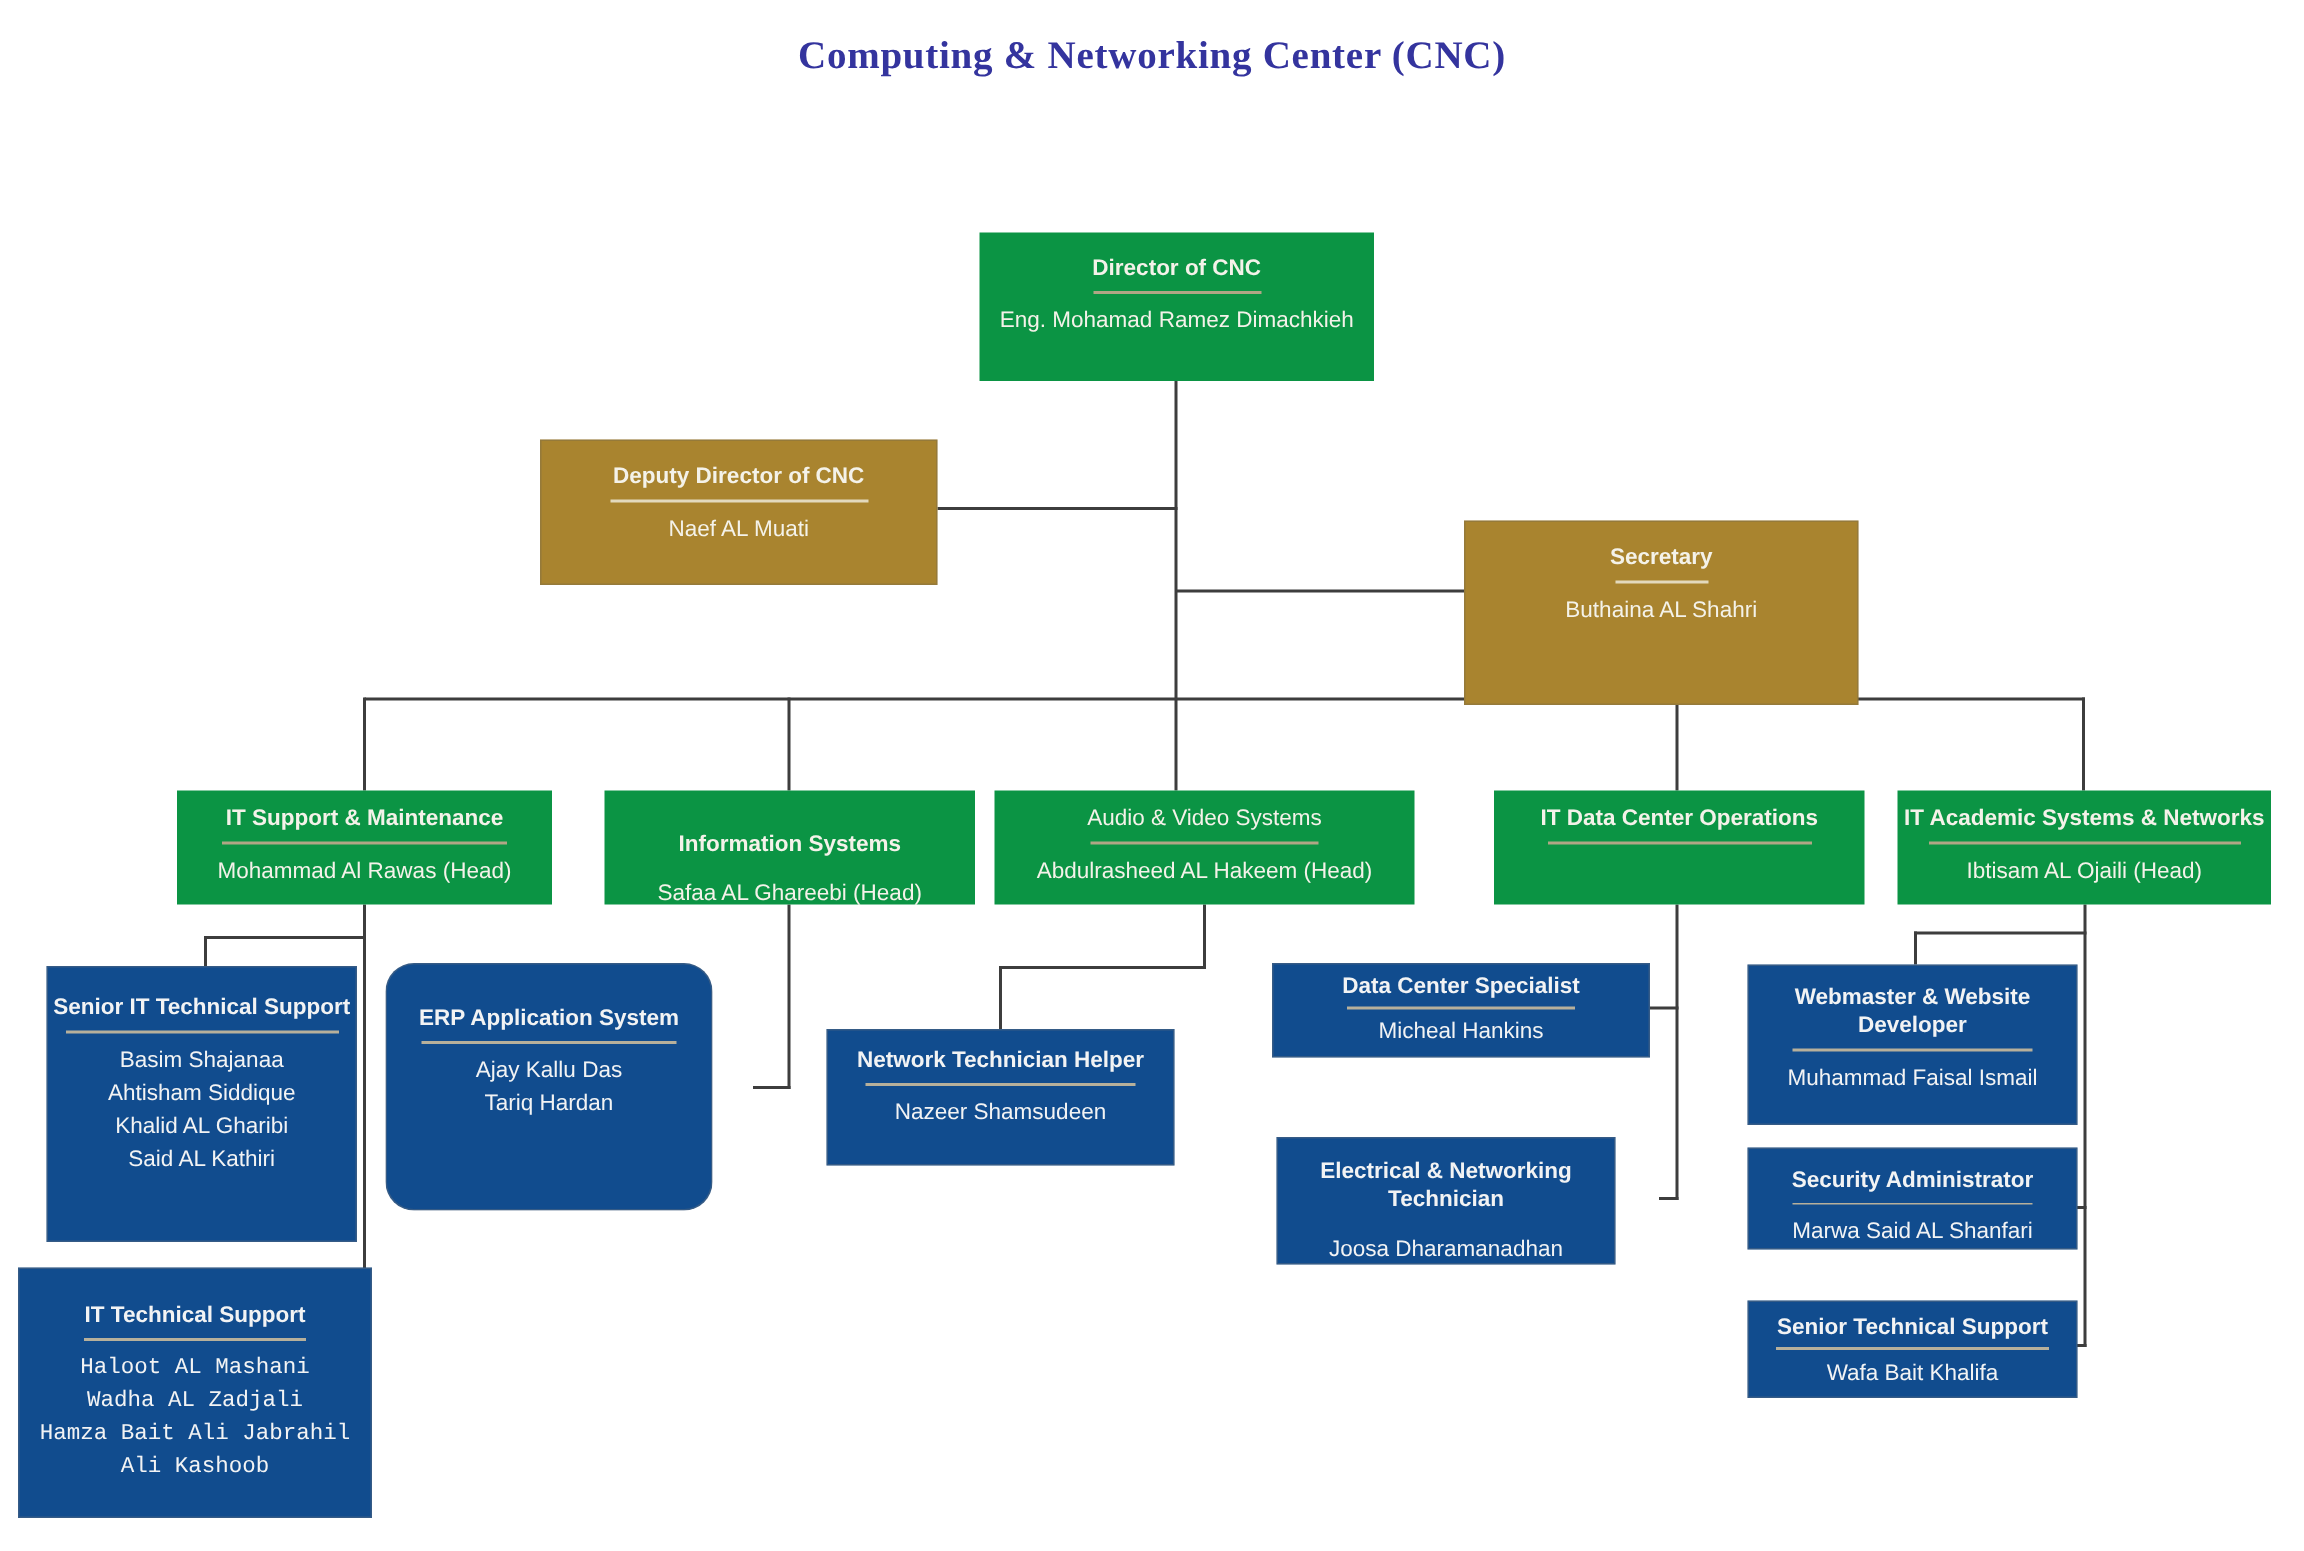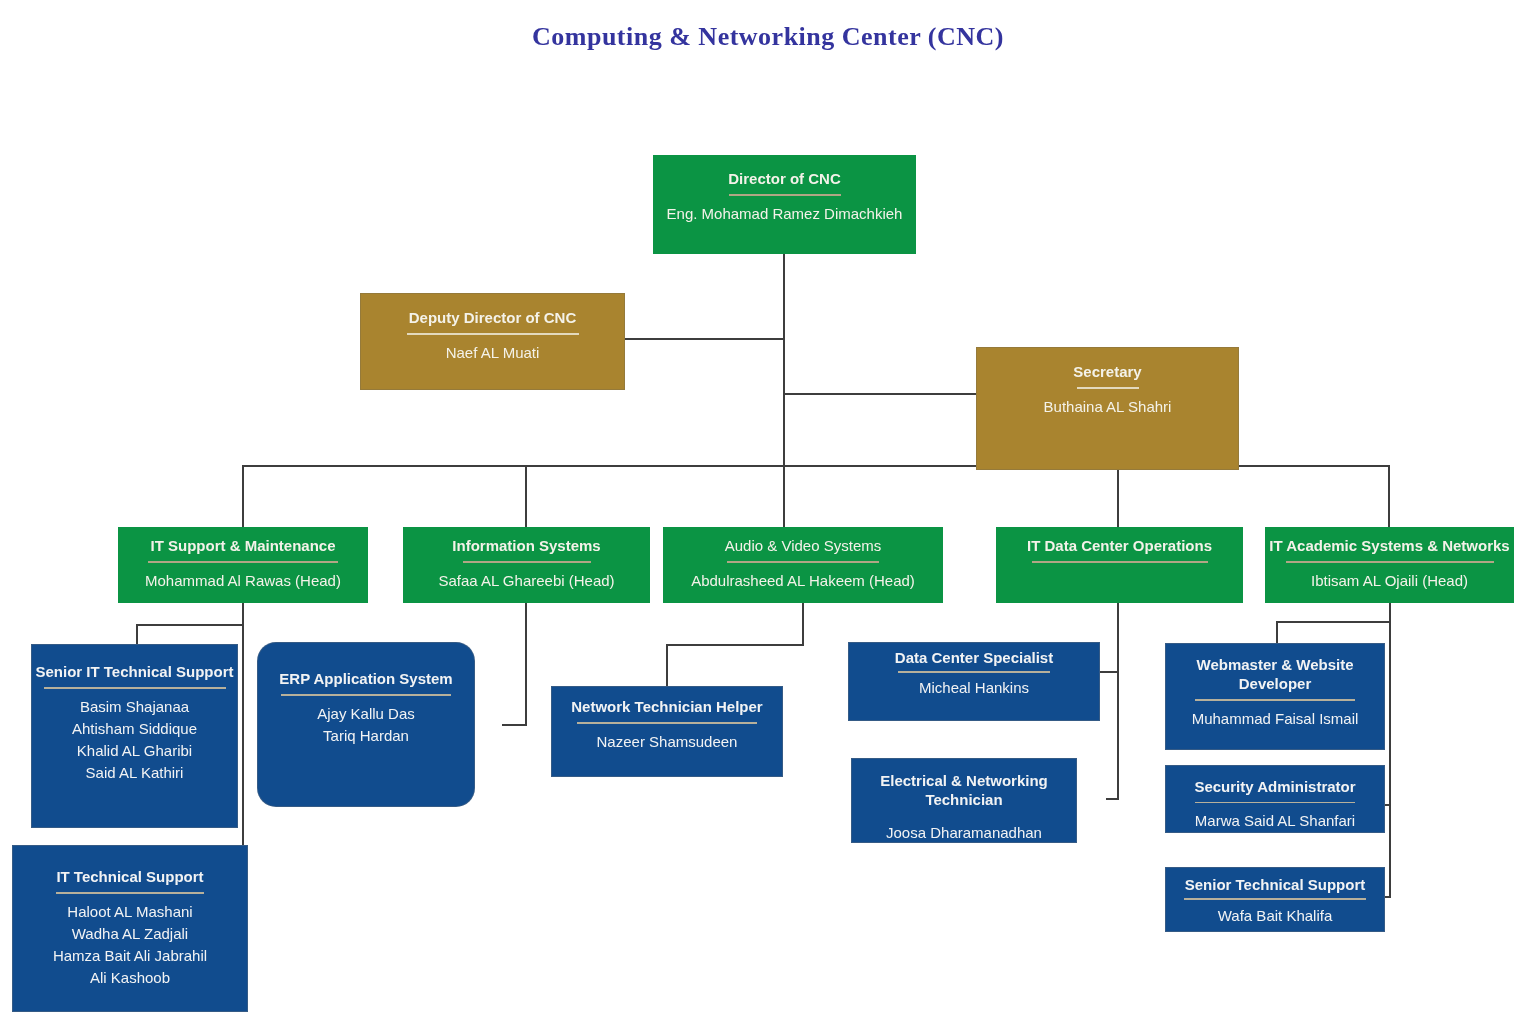--- a/index.html
+++ b/index.html
@@ -91,21 +91,21 @@
     <div class="underline" style="width:62px;"></div>
     <div class="box-name">Buthaina AL Shahri</div>
   </div>
 
   <div class="box green" style="left:118px;top:527px;width:250px;height:76px;padding-top:9px;">
     <div class="box-title">IT Support &amp; Maintenance</div>
     <div class="underline" style="width:190px;"></div>
     <div class="box-name">Mohammad Al Rawas (Head)</div>
   </div>
 
-  <div class="box green" style="left:403px;top:527px;width:247px;height:76px;padding-top:9px;">
+  <div class="box green" style="left:403px;top:527px;width:247px;height:76px;padding-top:26px;">
     <div class="box-title">Information Systems</div>
     <div class="underline" style="width:128px;"></div>
     <div class="box-name">Safaa AL Ghareebi  (Head)</div>
   </div>
 
   <div class="box green" style="left:663px;top:527px;width:280px;height:76px;padding-top:9px;">
     <div class="box-title light-title">Audio &amp; Video Systems</div>
     <div class="underline" style="width:152px;"></div>
     <div class="box-name">Abdulrasheed AL Hakeem (Head)</div>
   </div>
@@ -127,40 +127,40 @@
     <div class="underline" style="width:182px;"></div>
     <div class="box-members">Basim Shajanaa
 Ahtisham Siddique
 Khalid AL Gharibi
 Said AL Kathiri</div>
   </div>
 
   <div class="box blue" style="left:12px;top:845px;width:236px;height:167px;padding-top:21px;">
     <div class="box-title">IT Technical Support</div>
     <div class="underline" style="width:148px;"></div>
-    <div class="box-members" style="padding:0 2px;">Haloot AL Mashani
+    <div class="box-members" style="padding:0 2px;font-family:Liberation Mono, monospace;">Haloot AL Mashani
 Wadha AL Zadjali
 Hamza Bait Ali Jabrahil
 Ali Kashoob</div>
   </div>
 
   <div class="box blue" style="left:257px;top:642px;width:218px;height:165px;padding-top:26px;border-radius:19px;">
     <div class="box-title">ERP Application System</div>
     <div class="underline" style="width:170px;"></div>
     <div class="box-members">Ajay Kallu Das
 Tariq Hardan</div>
   </div>
 
   <div class="box blue" style="left:551px;top:686px;width:232px;height:91px;padding-top:10px;">
     <div class="box-title">Network Technician Helper</div>
     <div class="underline" style="width:180px;"></div>
     <div class="box-members">Nazeer Shamsudeen</div>
   </div>
 
-  <div class="box blue" style="left:848px;top:642px;width:252px;height:79px;padding-top:5px;">
+  <div class="box blue" style="left:848px;top:642px;width:252px;height:63px;padding-top:5px;">
     <div class="box-title">Data Center Specialist</div>
     <div class="underline" style="width:152px;margin:4px auto 4px;"></div>
     <div class="box-members">Micheal Hankins</div>
   </div>
 
   <div class="box blue" style="left:851px;top:758px;width:226px;height:85px;padding-top:12px;">
     <div class="box-title" style="padding:0 2px;">Electrical &amp; Networking Technician</div>
     <div class="underline" style="width:230px;"></div>
     <div class="box-members">Joosa Dharamanadhan</div>
   </div>

